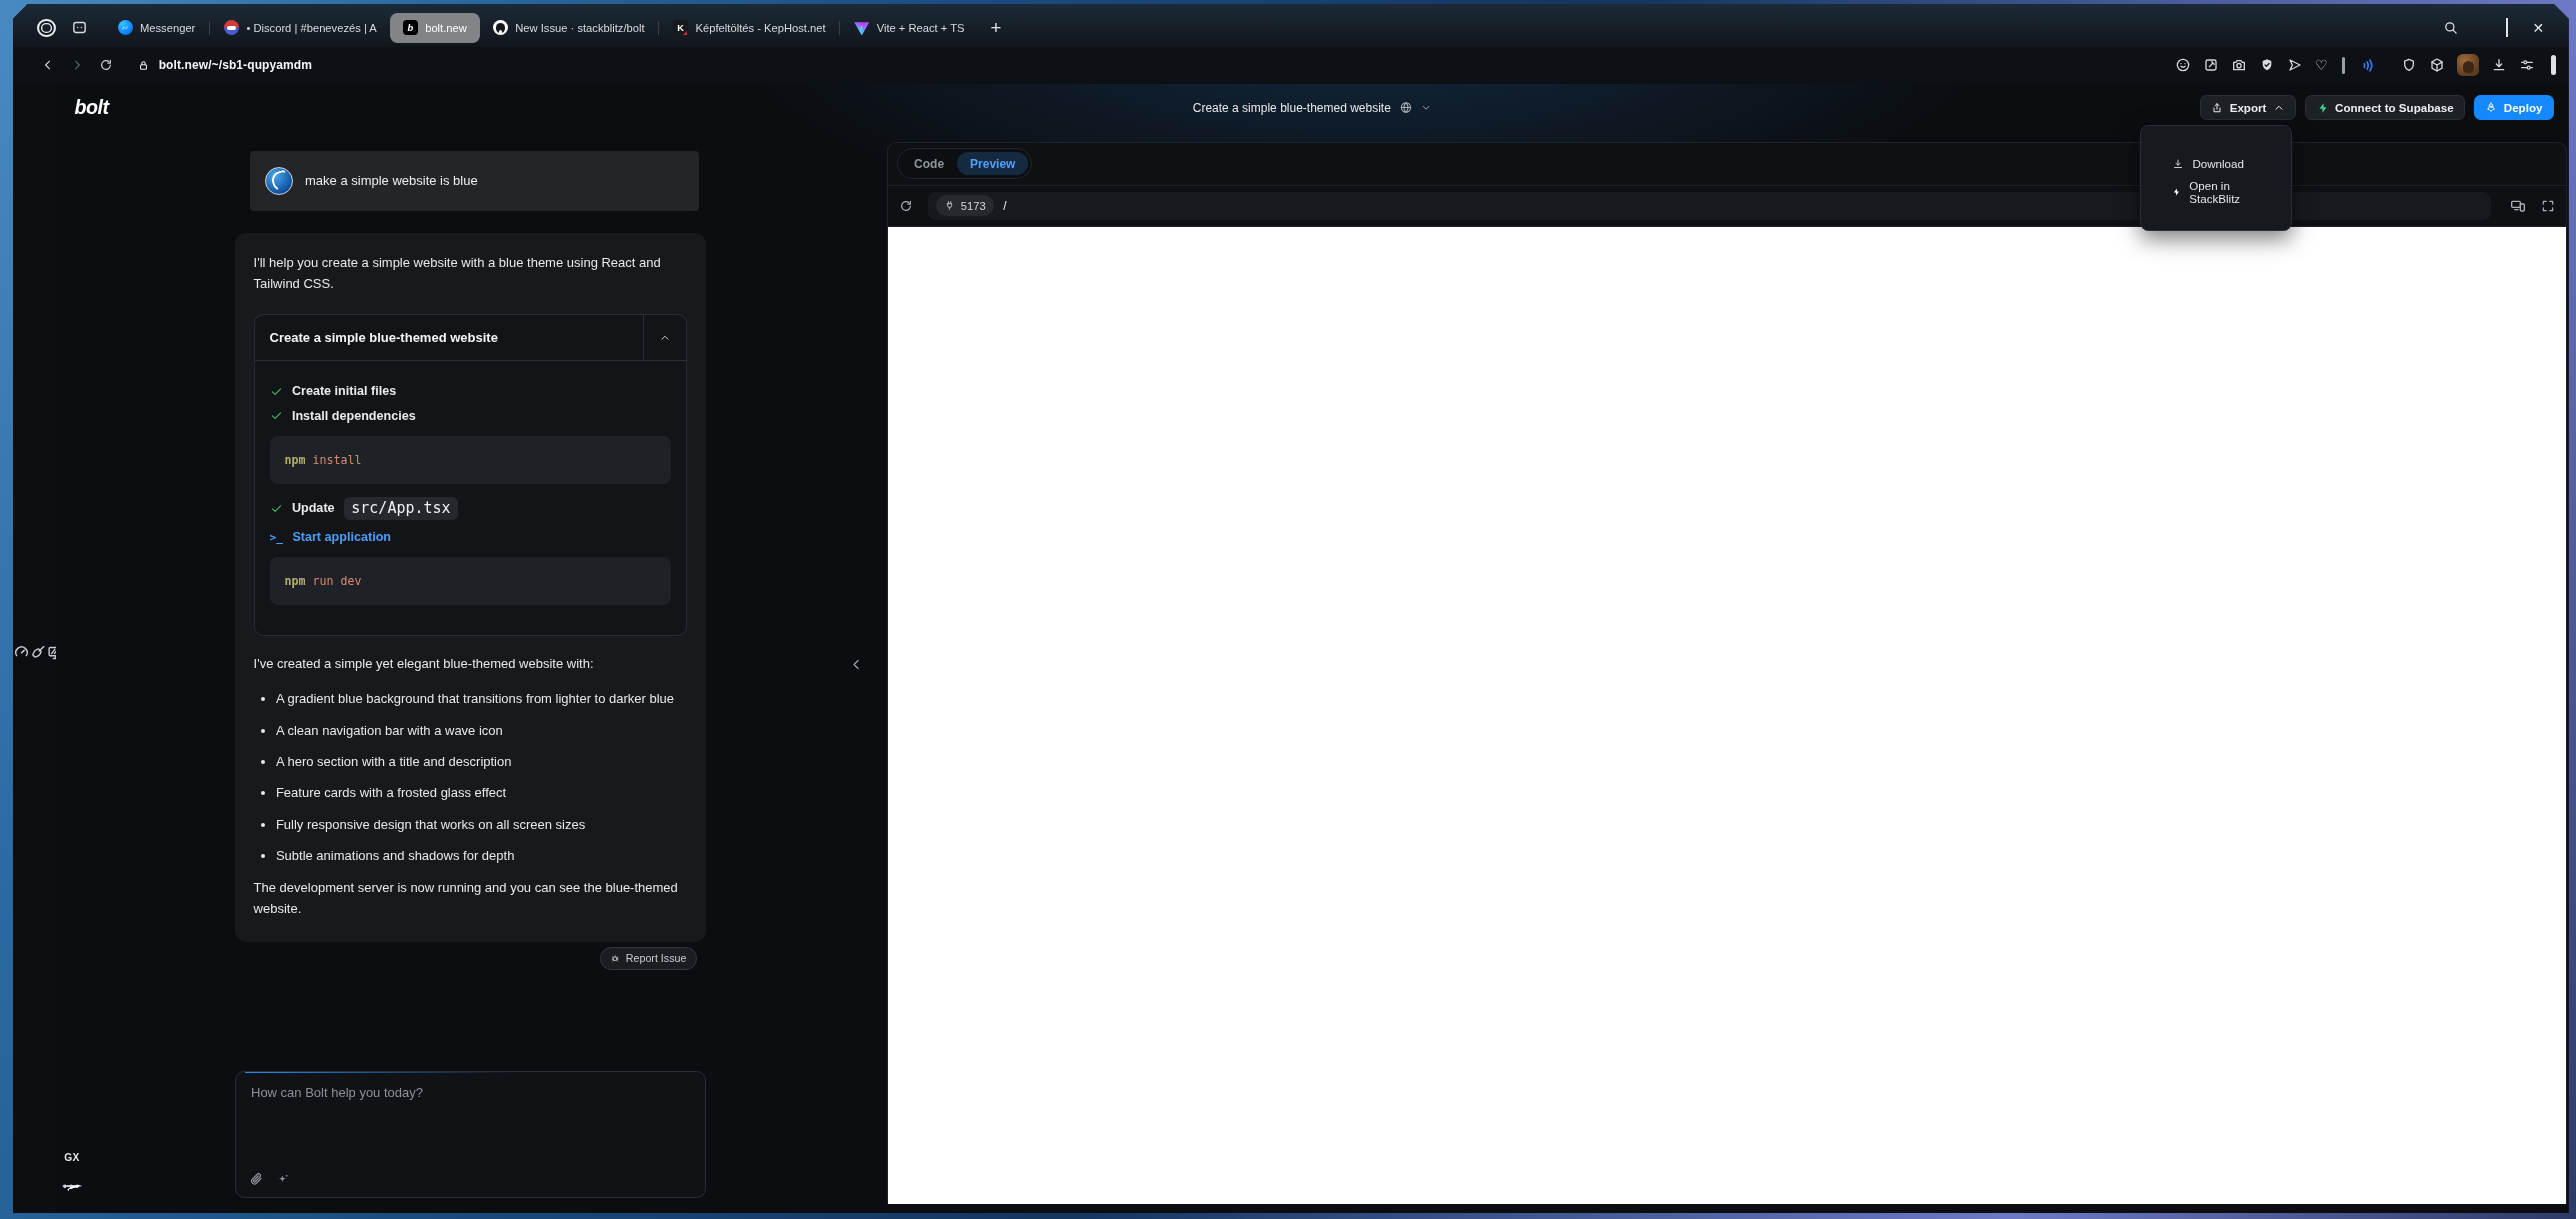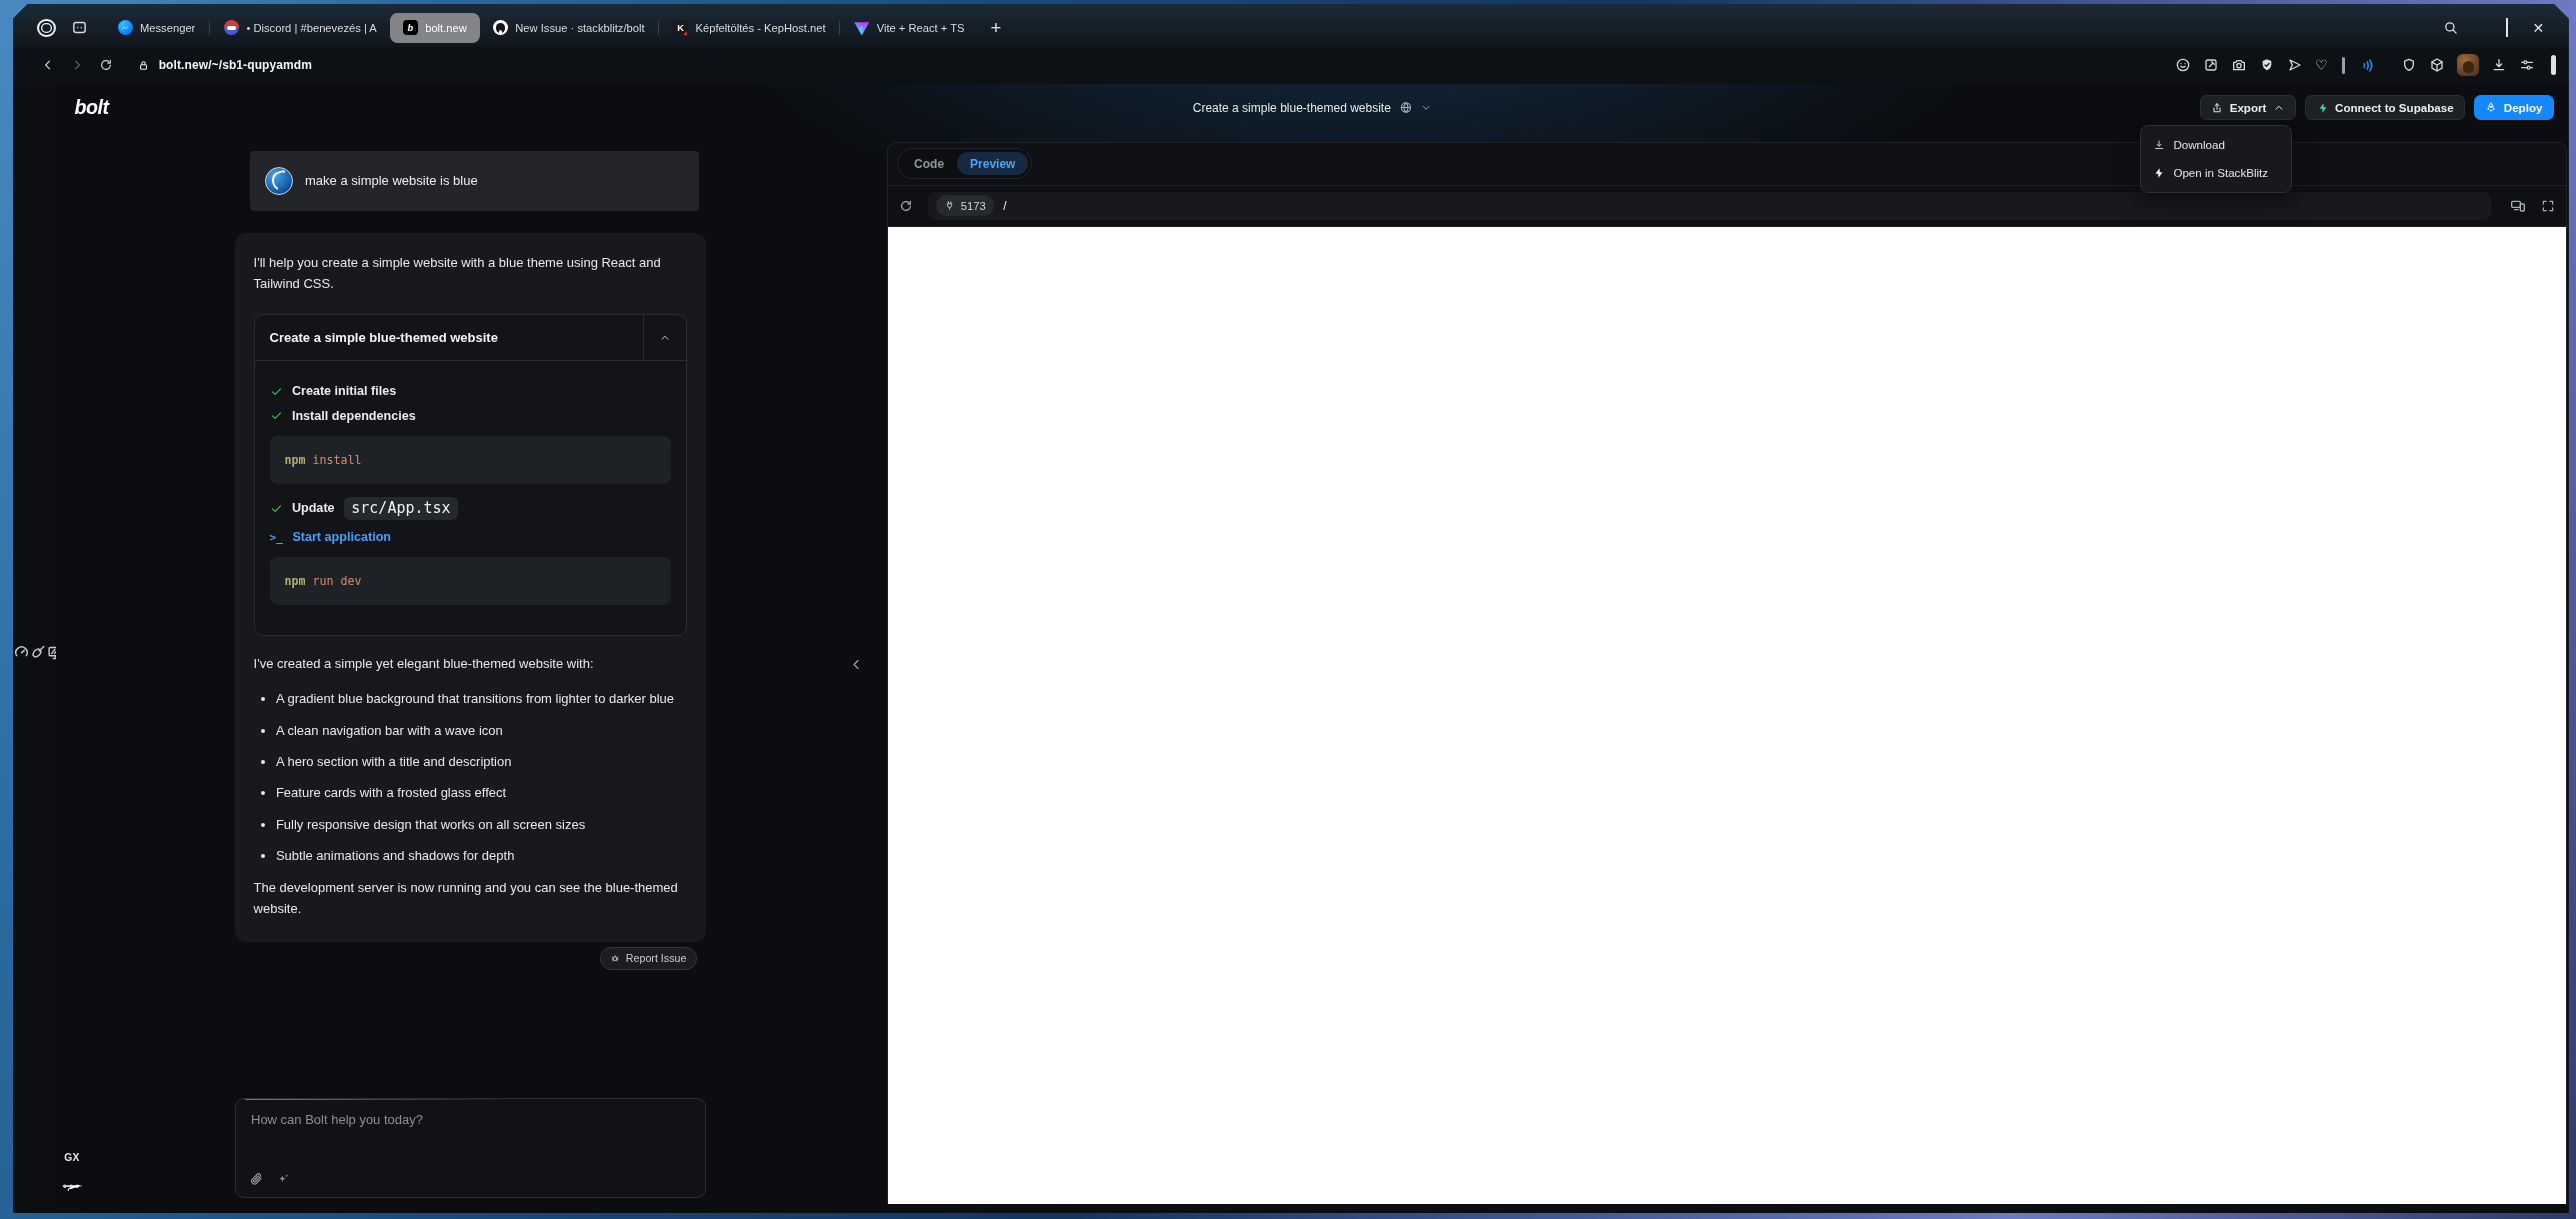--- a/index.html
+++ b/index.html
@@ -96,21 +96,21 @@
   .hdr-center { position:absolute; left:50%; top:50%; transform:translate(-50%,-50%); display:flex; align-items:center; gap:8.4px; color:#e7e9eb; font-size:12px; }
   .hdr-center .ic { color:#aab0b6; }
   .hdr-right { margin-left:auto; display:flex; align-items:center; gap:9.3px; }
   .btn { display:flex; align-items:center; gap:6.5px; height:25px; padding:0 10.2px; border-radius:6.5px;
     font-size:11.6px; font-weight:600; color:#eceef0; background:#1d2126; border:0.9px solid #2b3036; }
   .btn-deploy { background:#1488fc; border-color:#1488fc; color:#fff; }
   .btn .ic { width:12px; height:12px; }
   .sb-zap { color:#3ecf8e; }
 
   .export-menu { position:absolute; top:41px; right:277px; width:152px; background:#17191e; border:0.9px solid #2c3036;
-    border-radius:8.4px; padding:5px; z-index:60; box-shadow:0 7.4px 22.3px rgba(0,0,0,.5); }
+    border-radius:8.4px; padding:24px; z-index:60; box-shadow:0 7.4px 22.3px rgba(0,0,0,.5); }
   .menu-item { display:flex; align-items:center; gap:8.4px; height:28px; padding:0 7.4px; border-radius:5.6px; font-size:11.6px; color:#e4e6e9; }
   .menu-item .ic { width:12px; height:12px; color:#c9cdd2; }
 
   
   .chat-col { position:absolute; left:179px; top:67px; width:471px; }
   .user-msg { margin:0 7.4px 0 15px; background:#232529; border-radius:4px; padding:16px 15px; display:flex; align-items:center; gap:12px; }
   .user-text { font-size:13px; color:#eceef0; }
   .assistant { margin-top:22.3px; background:#17191d; border-radius:11.2px; padding:18.6px 18.6px 22.3px; }
   .para { font-size:13px; line-height:1.62; color:#e7e9eb; }
   .artifact { margin:20.5px 0 17px; background:#121417; border:0.9px solid #2a2e34; border-radius:9.3px; overflow:hidden; }
@@ -127,21 +127,21 @@
   .codeblock { background:#1e2126; border-radius:7.4px; padding:17px 15px; margin:13px 0; font-family:"DejaVu Sans Mono",monospace; font-size:11.6px; }
   .c-cmd { color:#b3b06a; font-weight:700; }
   .c-arg { color:#d98a6e; }
   .bullets { margin:15px 0 5.6px 22.3px; }
   .bullets li { font-size:13px; line-height:1.55; color:#e7e9eb; margin:11.2px 0; }
   .report-row { display:flex; justify-content:flex-end; margin:5.6px 9.3px 0 0; }
   .report-btn { display:flex; align-items:center; gap:5.6px; height:22.3px; padding:0 9.3px; border-radius:11.2px;
     background:#1b1d21; border:0.9px solid #34373d; font-size:10.7px; color:#c9ccd0; }
   .report-btn .ic { width:10.2px; height:10.2px; }
 
-  .chat-input { position:absolute; left:179px; bottom:15px; width:471px; height:100px;
+  .chat-input { position:absolute; left:179px; bottom:15px; width:471px; height:127px;
     background:#101215; border:0.9px solid #2b2e34; border-radius:9.3px; padding:13px 15px; }
   .chat-input::before { content:""; position:absolute; left:9.3px; right:40%; top:-0.9px; height:1.9px; border-radius:1.9px;
     background:linear-gradient(90deg,#1f8ffb,rgba(31,143,251,0)); }
   .chat-input textarea { width:100%; height:65px; background:transparent; border:none; outline:none; resize:none;
     font-family:"Liberation Sans",sans-serif; font-size:13px; color:#e8eaec; }
   .chat-input textarea::placeholder { color:#8b9097; }
   .input-icons { position:absolute; left:13px; bottom:11.2px; display:flex; align-items:center; gap:13px; color:#9aa0a6; }
   .input-icons .ic { width:14px; height:14px; }
   .spark-ic { color:#8a9099; }
 

